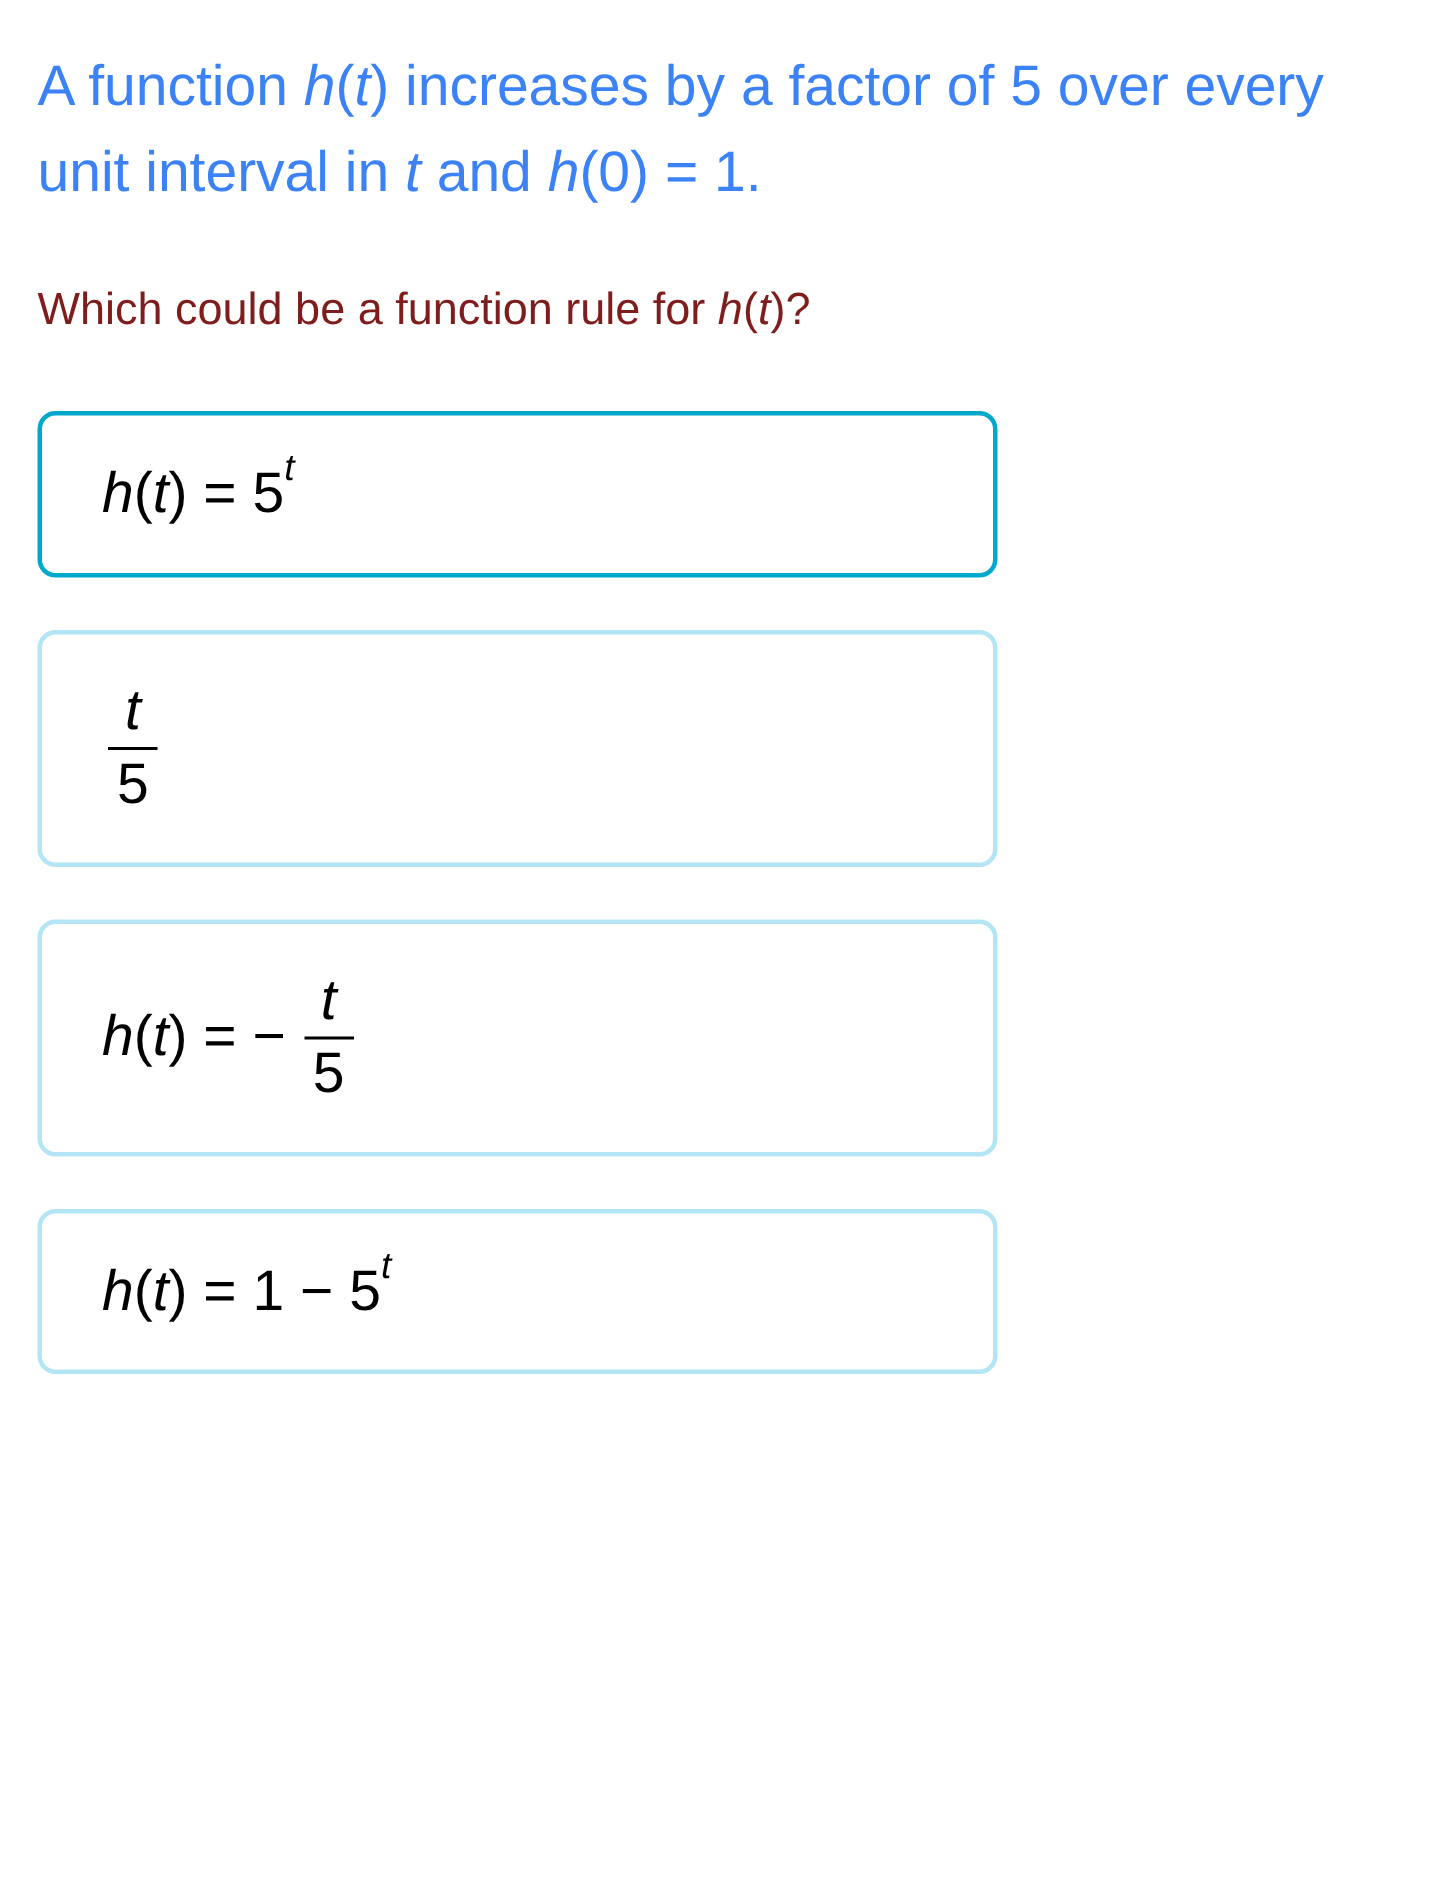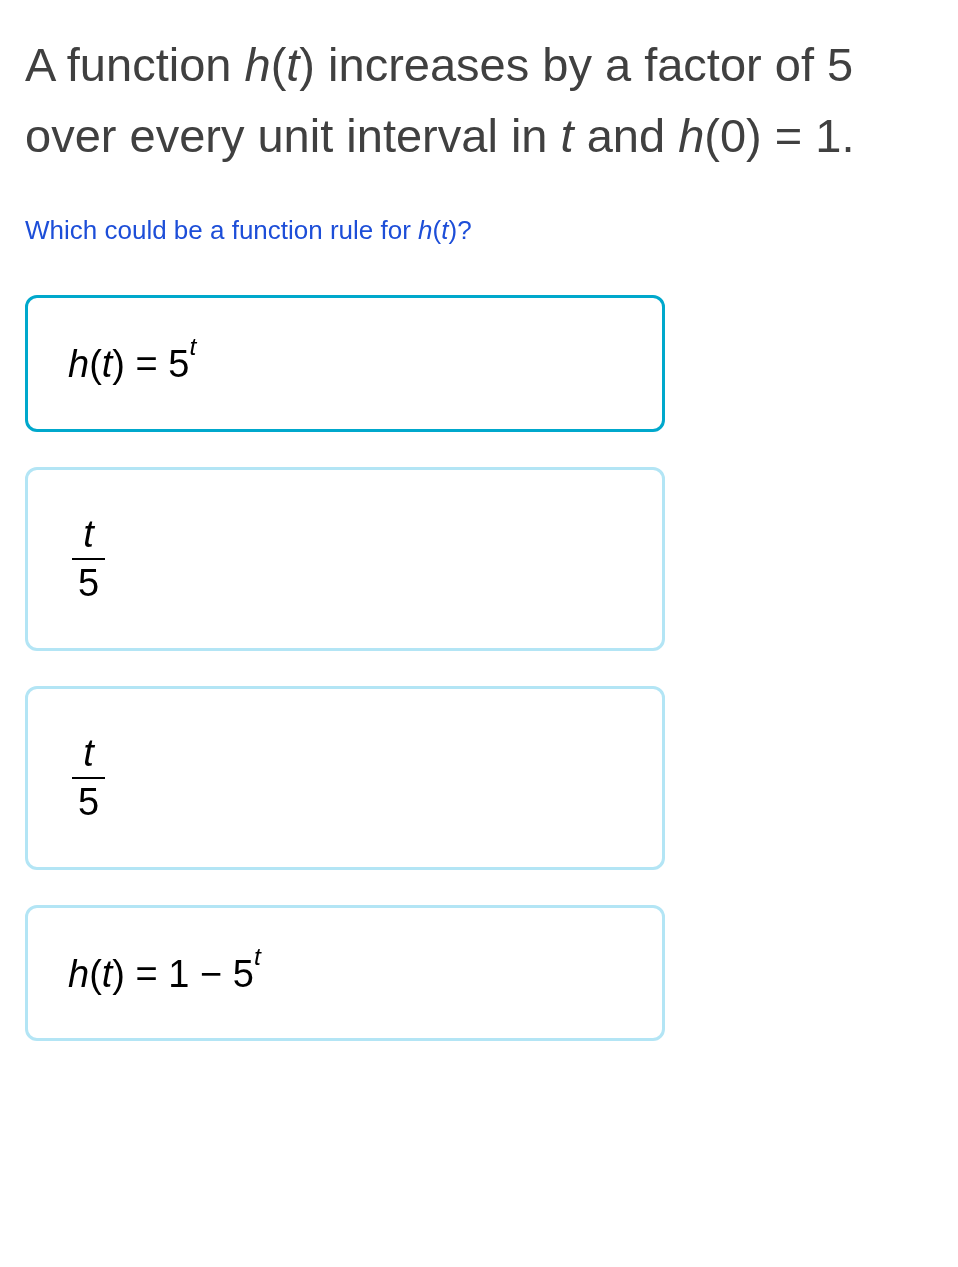--- a/index.html
+++ b/index.html
@@ -7,38 +7,38 @@
       padding: 0;
       box-sizing: border-box;
     }
     body {
       font-family: Verdana, Geneva, sans-serif;
       background: #ffffff;
       padding: 30px 25px;
       width: 958px;
     }
     .question-text {
-      font-size: 47px;
+      font-size: 38px;
       line-height: 1.5;
-      color: #404040;
+      color: #3b82f6;
       margin-bottom: 40px;
     }
     .question-prompt {
-      font-size: 26px;
+      font-size: 30px;
       line-height: 1.5;
-      color: #1d4ed8;
+      color: #7f1d1d;
       margin-bottom: 45px;
     }
     .italic {
       font-style: italic;
     }
     .answer-option {
       border: 3px solid #b3e5f5;
       border-radius: 12px;
-      padding: 43px 40px;
+      padding: 30px 40px;
       margin-bottom: 35px;
       width: 640px;
       cursor: pointer;
     }
     .answer-option.selected {
       border-color: #00a8cc;
     }
     .math-expr {
       font-size: 38px;
       color: #000000;
@@ -95,20 +95,23 @@
   <div class="math-expr">
     <span class="frac">
       <span class="num">t</span>
       <span class="den">5</span>
     </span>
   </div>
 </div>
 
 <div class="answer-option">
   <div class="math-expr">
+    <span class="nowrap">
+      <span class="italic">h</span><span>(</span><span class="italic">t</span><span>)</span><span> = </span><span>−</span>
+    </span>
     <span class="frac">
       <span class="num">t</span>
       <span class="den">5</span>
     </span>
   </div>
 </div>
 
 <div class="answer-option">
   <div class="math-expr">
     <span class="nowrap">

